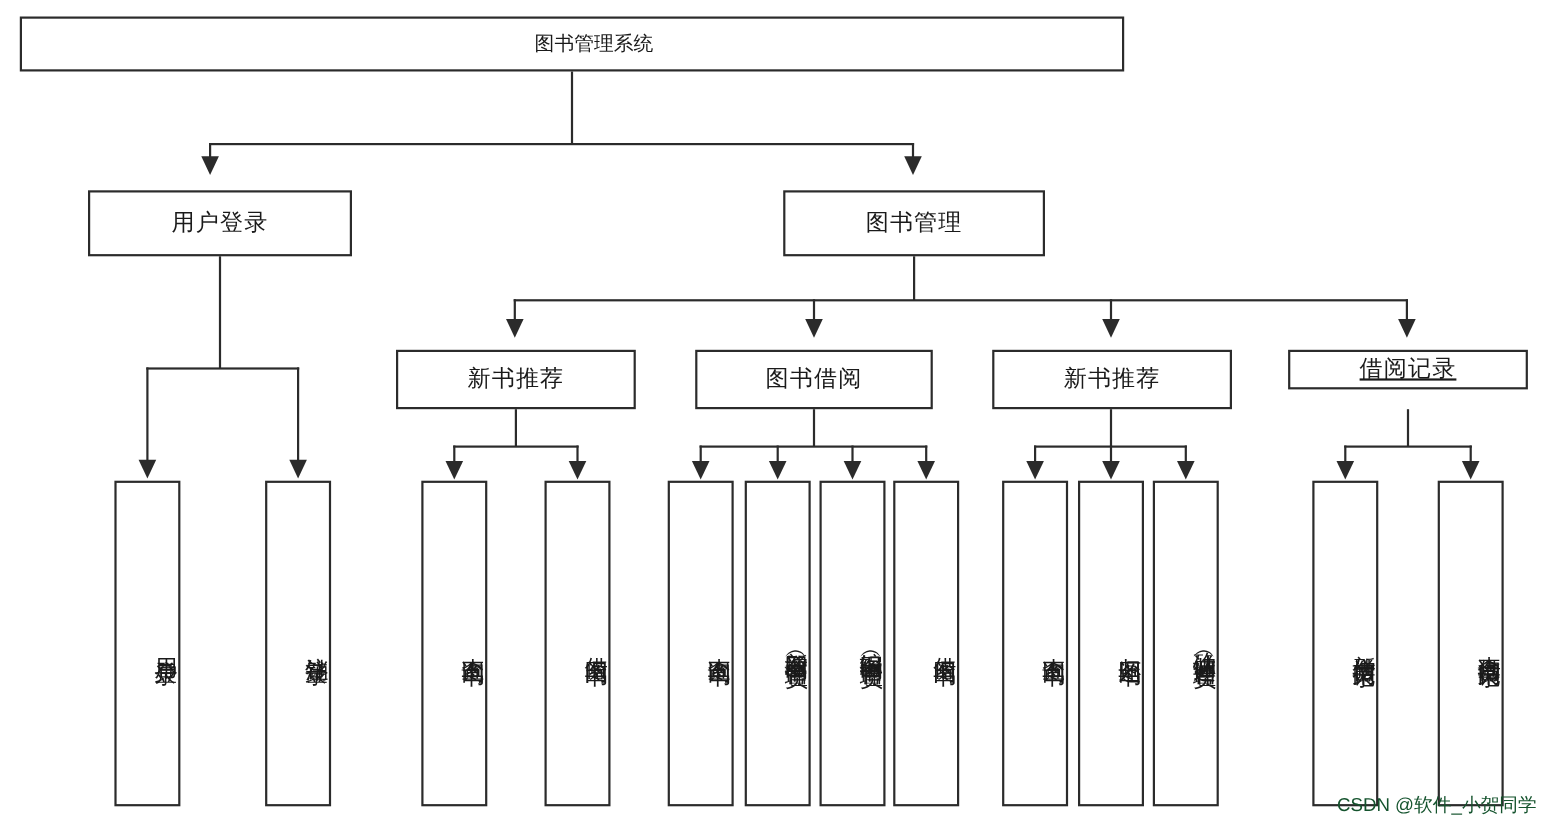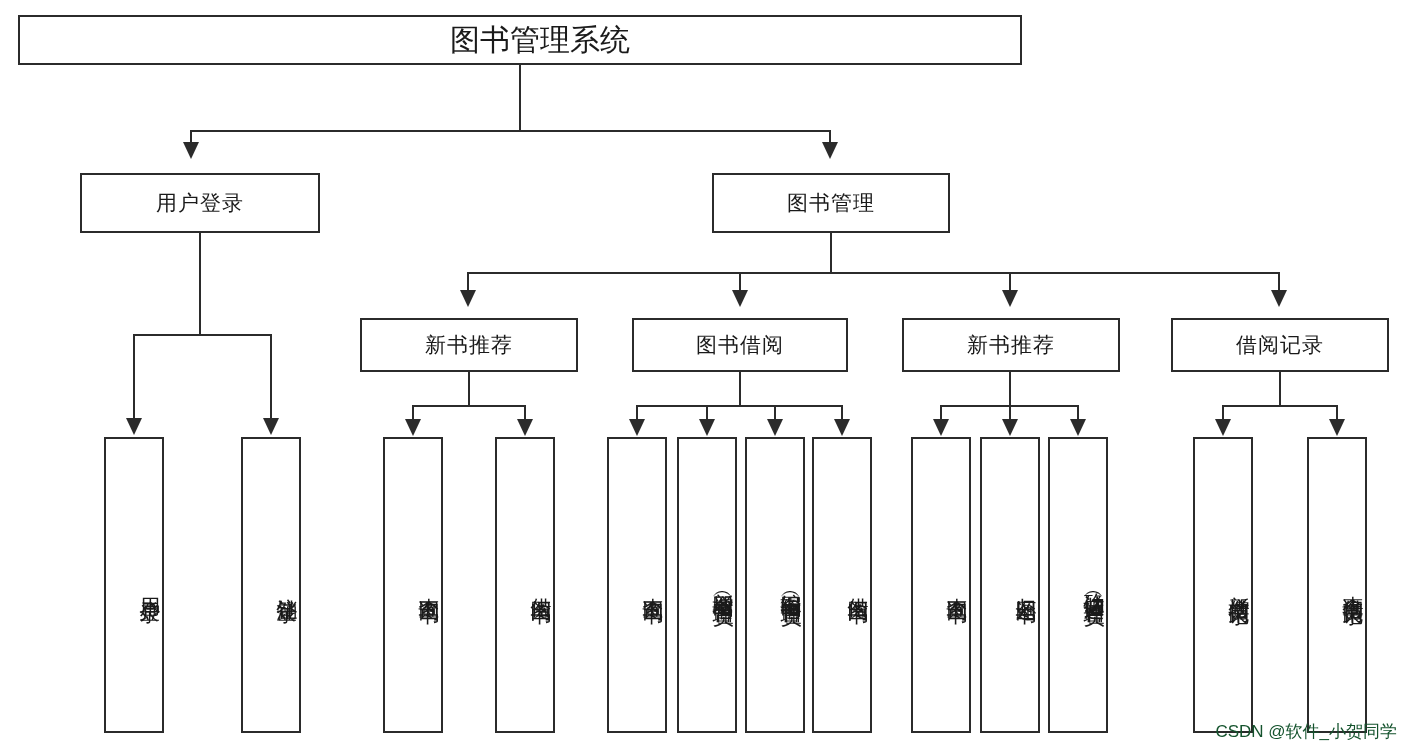--- a/index.html
+++ b/index.html
@@ -28,21 +28,21 @@
     align-items: center;
     justify-content: center;
     color: #1a1a1a;
     line-height: 1.18;
   }
   .node.h {
     font-size: 21px;
     letter-spacing: 1px;
   }
   .node.root {
-    font-size: 30px;
+    font-size: 18px;
     padding-left: 40px;
   }
   
   .node.v {
     font-size: 21px;
     writing-mode: vertical-rl;
     text-orientation: upright;
     letter-spacing: 2px;
     padding: 6px 0;
     align-items: flex-start;
@@ -123,21 +123,21 @@
 
   <div class="node h" style="left:632px; top:318px; width:216px; height:54px;">
     <span class="txt">图书借阅</span>
   </div>
   <div class="node h" style="left:360px; top:318px; width:218px; height:54px;">
     <span class="txt">新书推荐</span>
   </div>
   <div class="node h" style="left:902px; top:318px; width:218px; height:54px;">
     <span class="txt">新书推荐</span>
   </div>
-  <div class="node h" style="left:1171px; top:318px; width:218px; height:54px;">
+  <div class="node h" style="left:1171px; top:318px; width:218px; height:36px;text-decoration:underline;">
     <span class="txt">借阅记录</span>
   </div>
 
   <div class="seg vline" style="left:468px; top:372px; width:2px; height:34px;"></div>
   <div class="seg hline" style="left:412px; top:405px; width:114px; height:2px;"></div>
   <div class="seg vline" style="left:412px; top:405px; width:2px; height:16px;"></div>
   <div class="arrow" style="left:405px; top:419px;"></div>
   <div class="seg vline" style="left:524px; top:405px; width:2px; height:16px;"></div>
   <div class="arrow" style="left:517px; top:419px;"></div>
 

